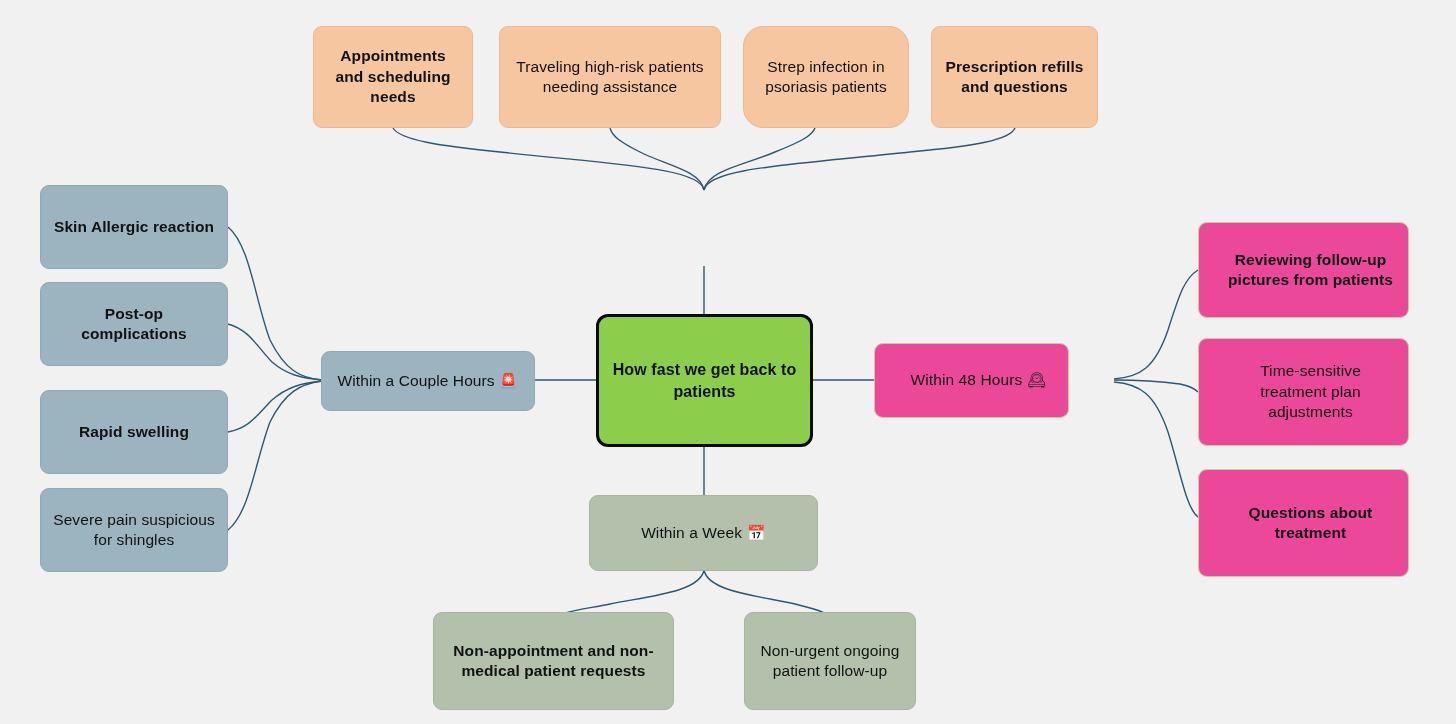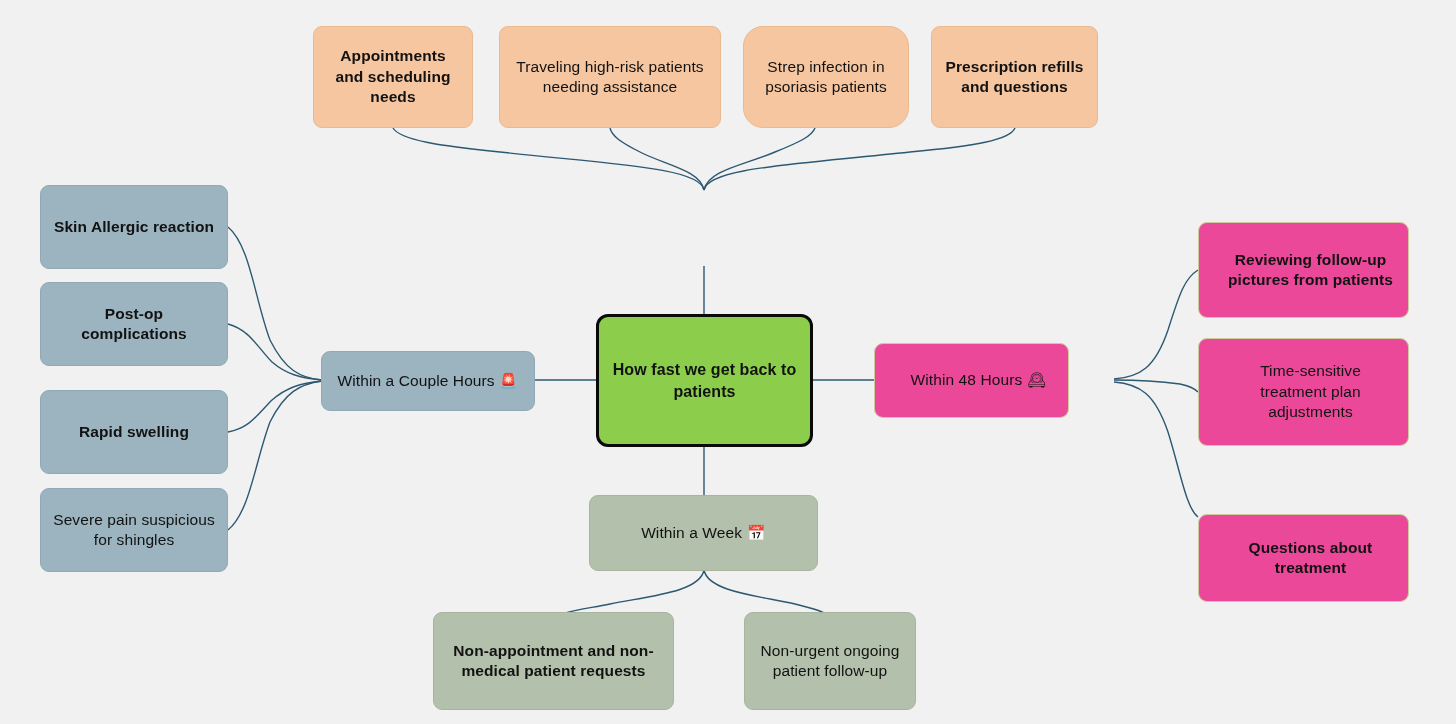--- a/index.html
+++ b/index.html
@@ -155,21 +155,21 @@
   </div>
 
   <div class="node khaki bold" style="left:1198px; top:222px; width:211px; height:96px;">
     <span>Reviewing follow-up pictures from patients</span>
   </div>
 
   <div class="node khaki" style="left:1198px; top:338px; width:211px; height:108px;justify-content:center;">
     <span>Time-sensitive treatment plan adjustments</span>
   </div>
 
-  <div class="node khaki bold" style="left:1198px; top:469px; width:211px; height:88px;margin-top:45px;">
+  <div class="node khaki bold" style="left:1198px; top:469px; width:211px; height:108px;">
     <span>Questions about treatment</span>
   </div>
 
   <div class="node sage bold" style="left:433px; top:612px; width:241px; height:98px;">
     <span>Non-appointment and non-medical patient requests</span>
   </div>
 
   <div class="node sage" style="left:744px; top:612px; width:172px; height:98px;">
     <span>Non-urgent ongoing patient follow-up</span>
   </div>

